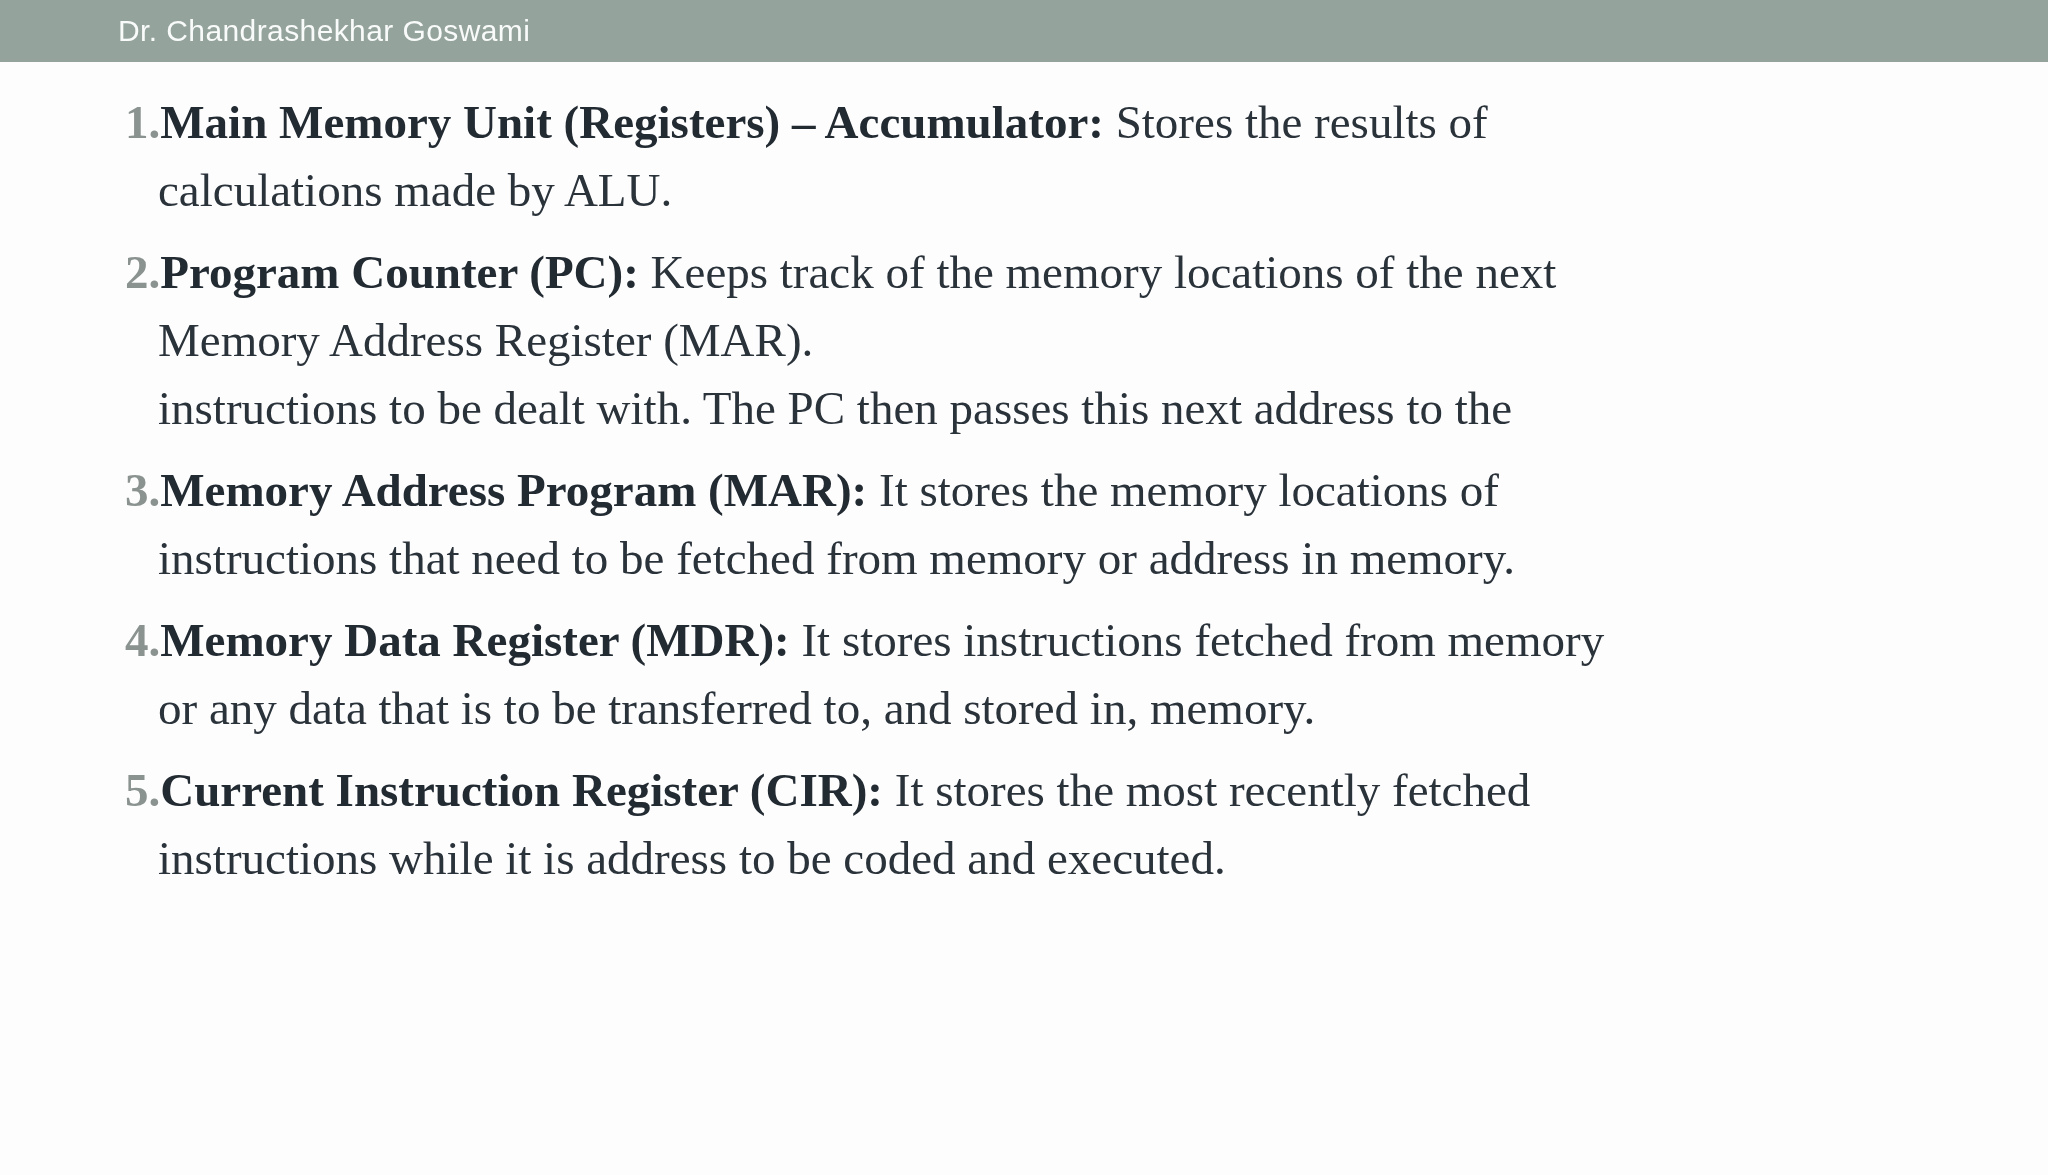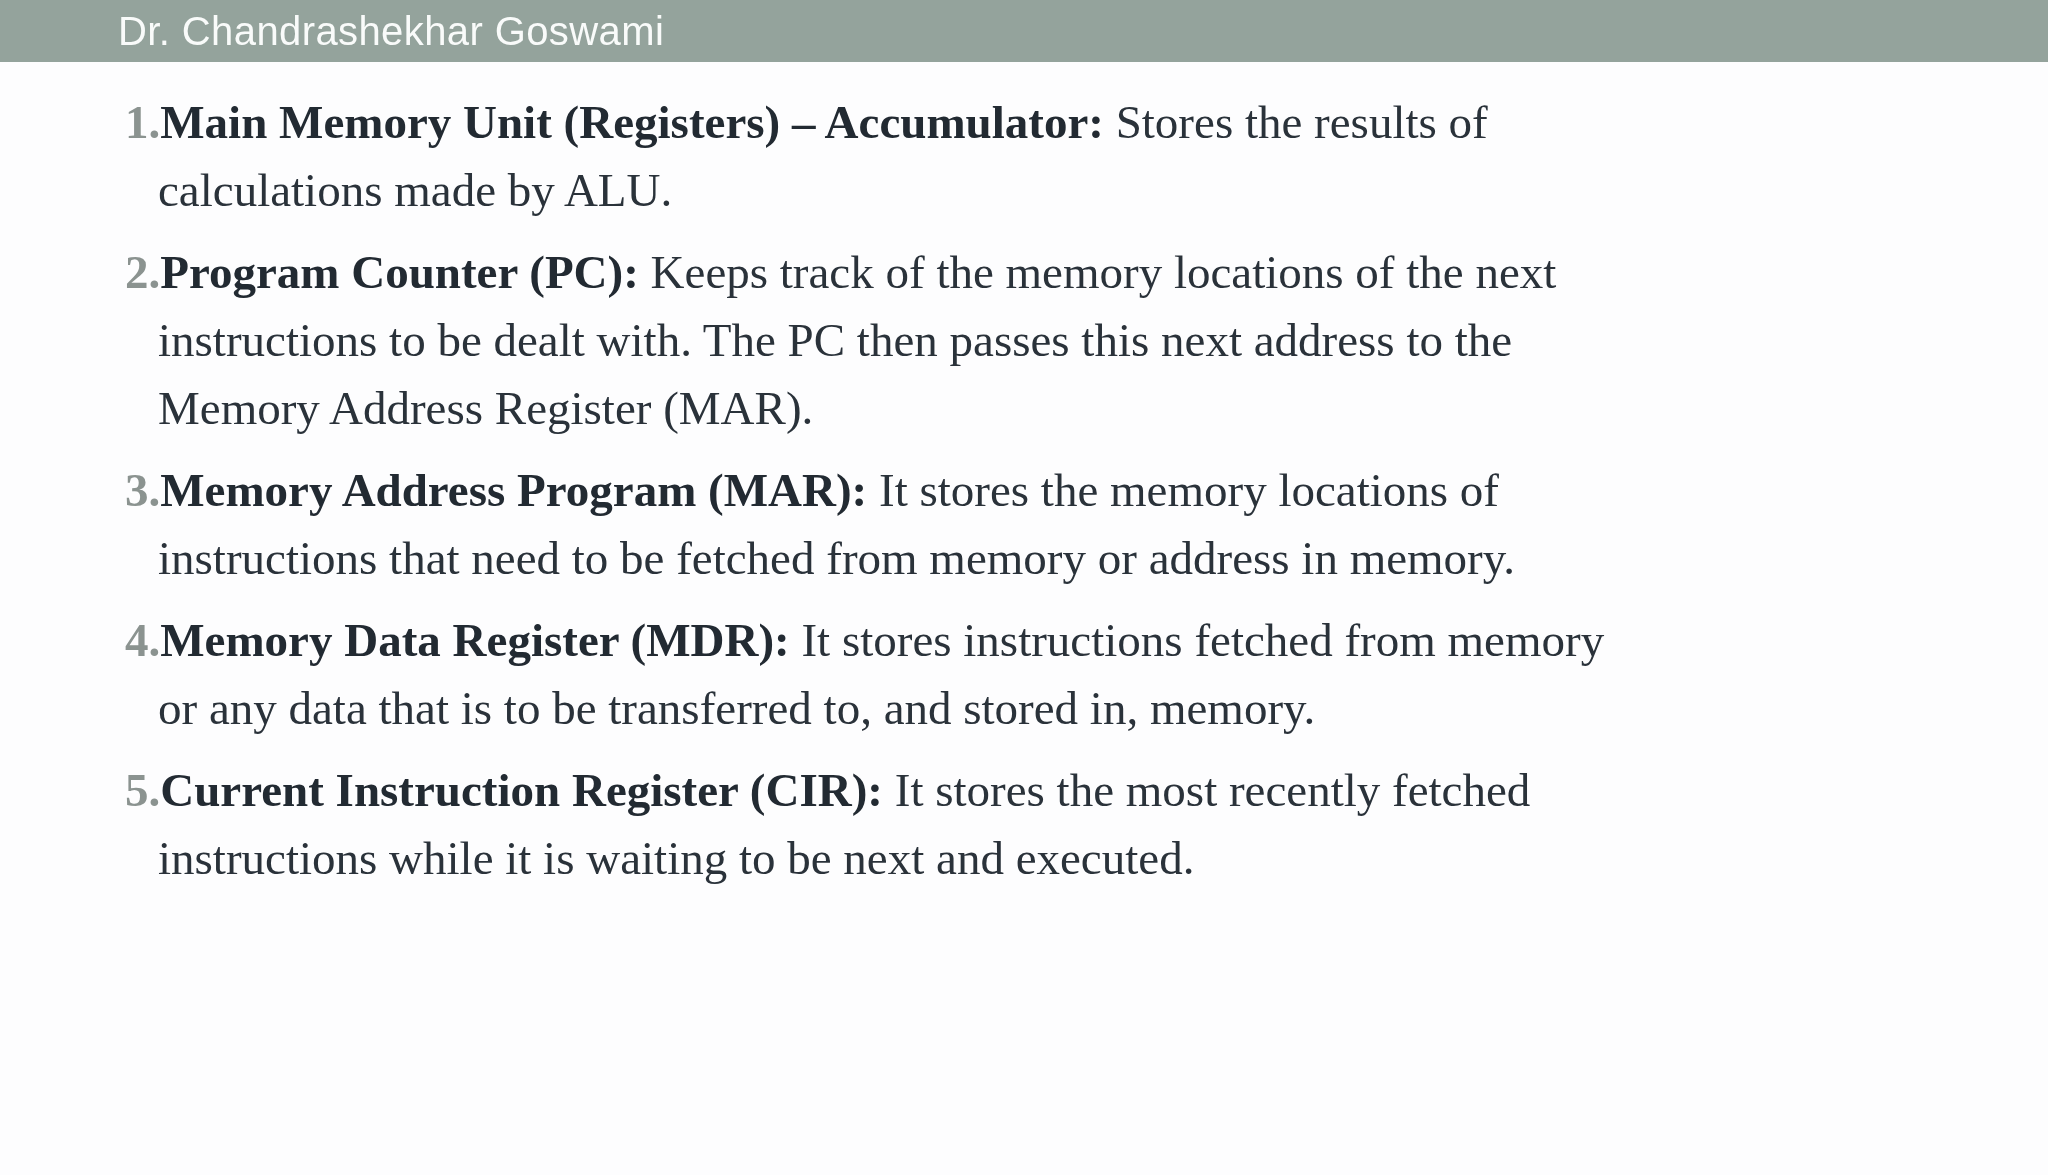--- a/index.html
+++ b/index.html
@@ -16,21 +16,21 @@
   .header-bar {
     height: 62px;
     background: #94a39c;
     display: flex;
     align-items: center;
     box-sizing: border-box;
     padding-left: 118px;
   }
   .author {
     font-family: "Liberation Sans", sans-serif;
-    font-size: 40px;
+    font-size: 30px;
     color: #f9fbfa;
     letter-spacing: 0.4px;
   }
   .content {
     padding: 26px 0 0 125px;
   }
   .item {
     margin-bottom: 14px;
   }
   .line {
@@ -63,33 +63,33 @@
 
 <div class="content">
 
   <div class="item">
     <div class="line"><span class="num">1.</span><span class="term">Main Memory Unit (Registers) – Accumulator:</span><span class="rest"> Stores the results of</span></div>
     <div class="line cont">calculations made by ALU.</div>
   </div>
 
   <div class="item">
     <div class="line"><span class="num">2.</span><span class="term">Program Counter (PC):</span><span class="rest"> Keeps track of the memory locations of the next</span></div>
+    <div class="line cont">Memory Address Register (MAR).</div>
     <div class="line cont">instructions to be dealt with. The PC then passes this next address to the</div>
-    <div class="line cont">Memory Address Register (MAR).</div>
   </div>
 
   <div class="item">
     <div class="line"><span class="num">3.</span><span class="term">Memory Address Program (MAR):</span><span class="rest"> It stores the memory locations of</span></div>
     <div class="line cont">instructions that need to be fetched from memory or address in memory.</div>
   </div>
 
   <div class="item">
     <div class="line"><span class="num">4.</span><span class="term">Memory Data Register (MDR):</span><span class="rest"> It stores instructions fetched from memory</span></div>
     <div class="line cont">or any data that is to be transferred to, and stored in, memory.</div>
   </div>
 
   <div class="item">
     <div class="line"><span class="num">5.</span><span class="term">Current Instruction Register (CIR):</span><span class="rest"> It stores the most recently fetched</span></div>
-    <div class="line cont">instructions while it is waiting to be next and executed.</div>
+    <div class="line cont">instructions while it is address to be coded and executed.</div>
   </div>
 
 
 </div>
 
 </body></html>

